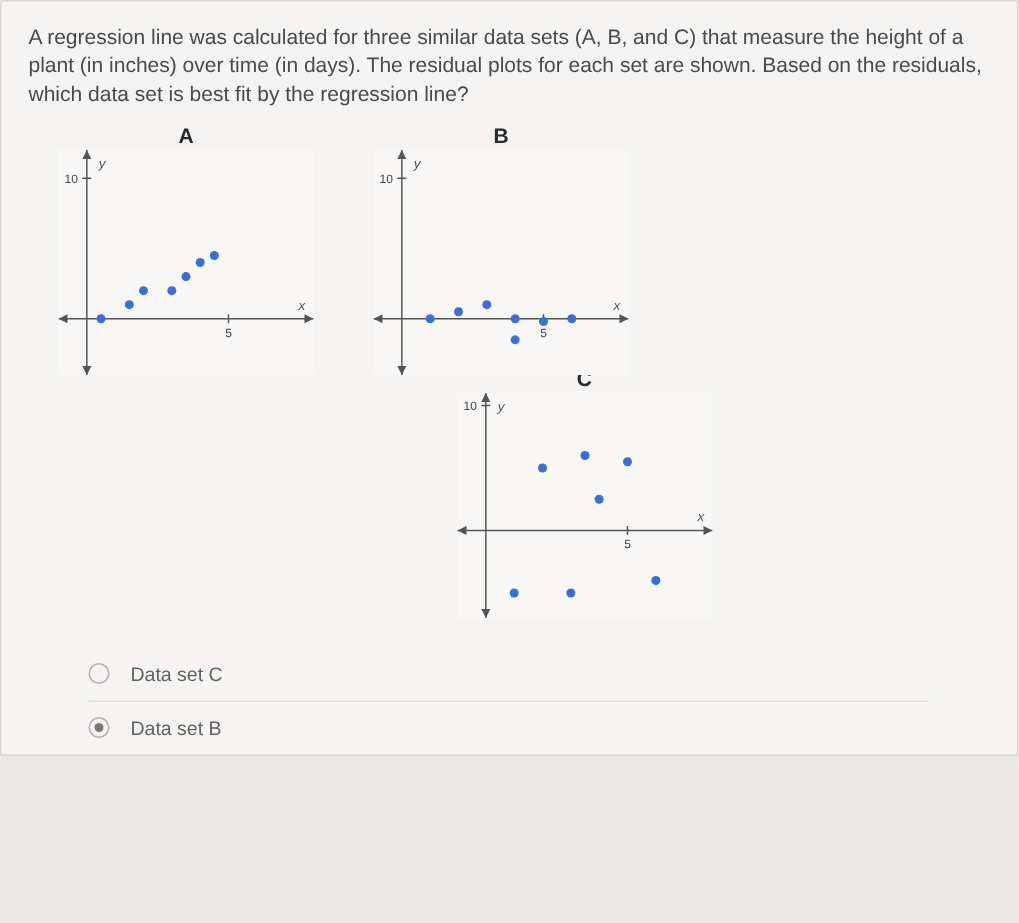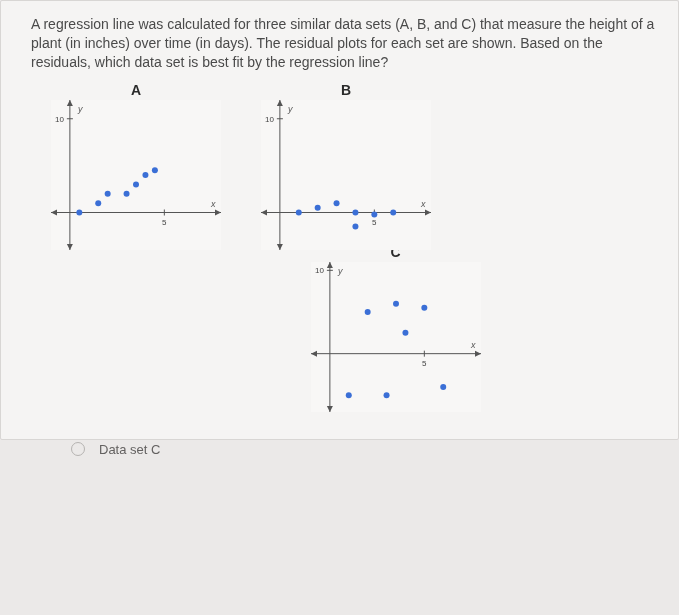--- a/index.html
+++ b/index.html
@@ -9,23 +9,23 @@
     background: #ebe9e8;
     width: 679px;
     height: 615px;
     overflow: hidden;
   }
   .question-card {
     background: #f5f4f3;
     border: 1px solid #d8d6d4;
     border-radius: 2px;
     margin: 0;
-    padding: 14px 18px 0 30px;
+    padding: 14px 18px 0 18px;
     box-sizing: border-box;
-    height: 440px;
+    height: 504px;
     position: relative;
   }
   .question-text {
     color: #4a4a4a;
     font-size: 14px;
     line-height: 1.35;
     margin-bottom: 10px;
   }
   .plots-row {
     display: flex;
@@ -184,15 +184,19 @@
             <circle cx="132.22222222222223" cy="125" r="3" fill="#3b6fd6"></circle>
           </svg></div>
     </div>
   </div>
 
   <div class="answers">
     <div class="answer-row">
       <span class="radio" id="radio-0"></span>
       <span class="answer-label">Data set C</span>
     </div>
+    <div class="answer-row">
+      <span class="radio selected" id="radio-2"></span>
+      <span class="answer-label">Data set B</span>
+    </div>
   </div>
 
 </div>
 
 </body></html>

